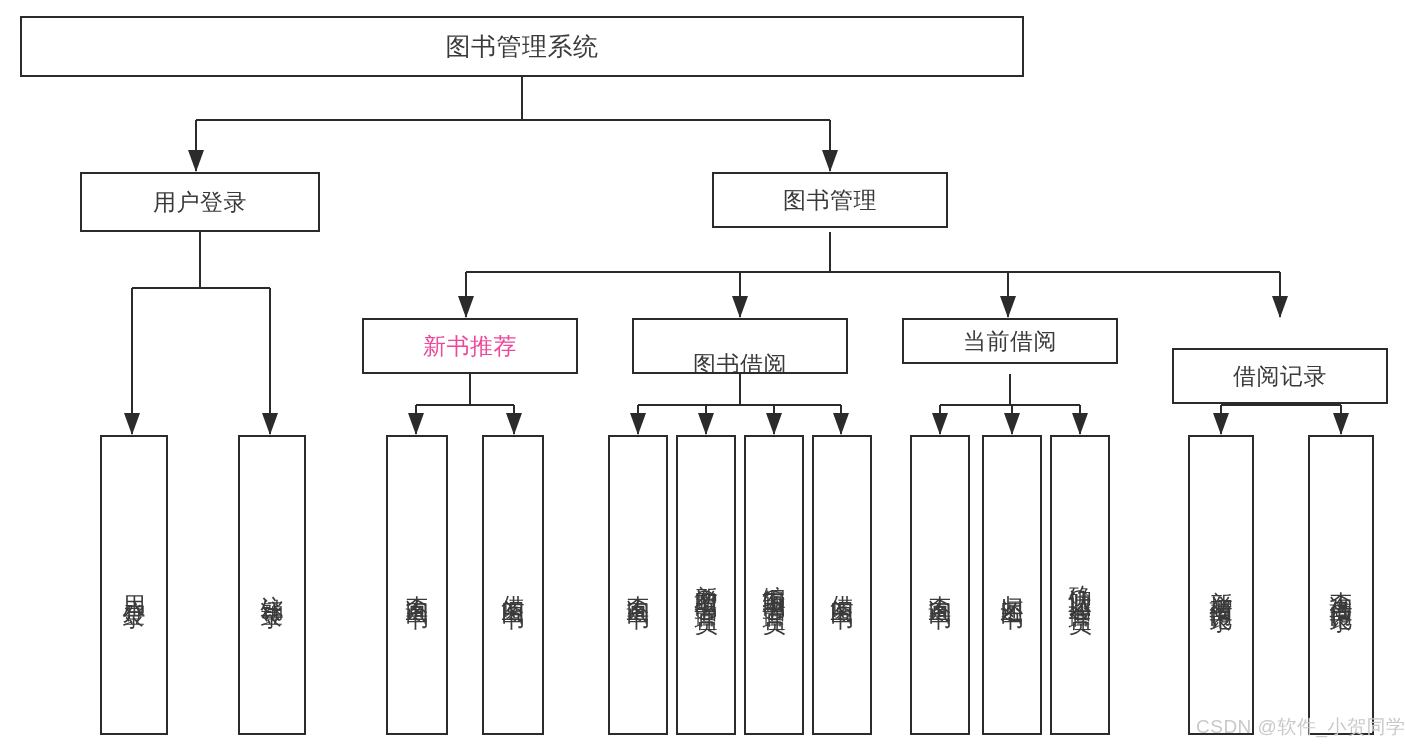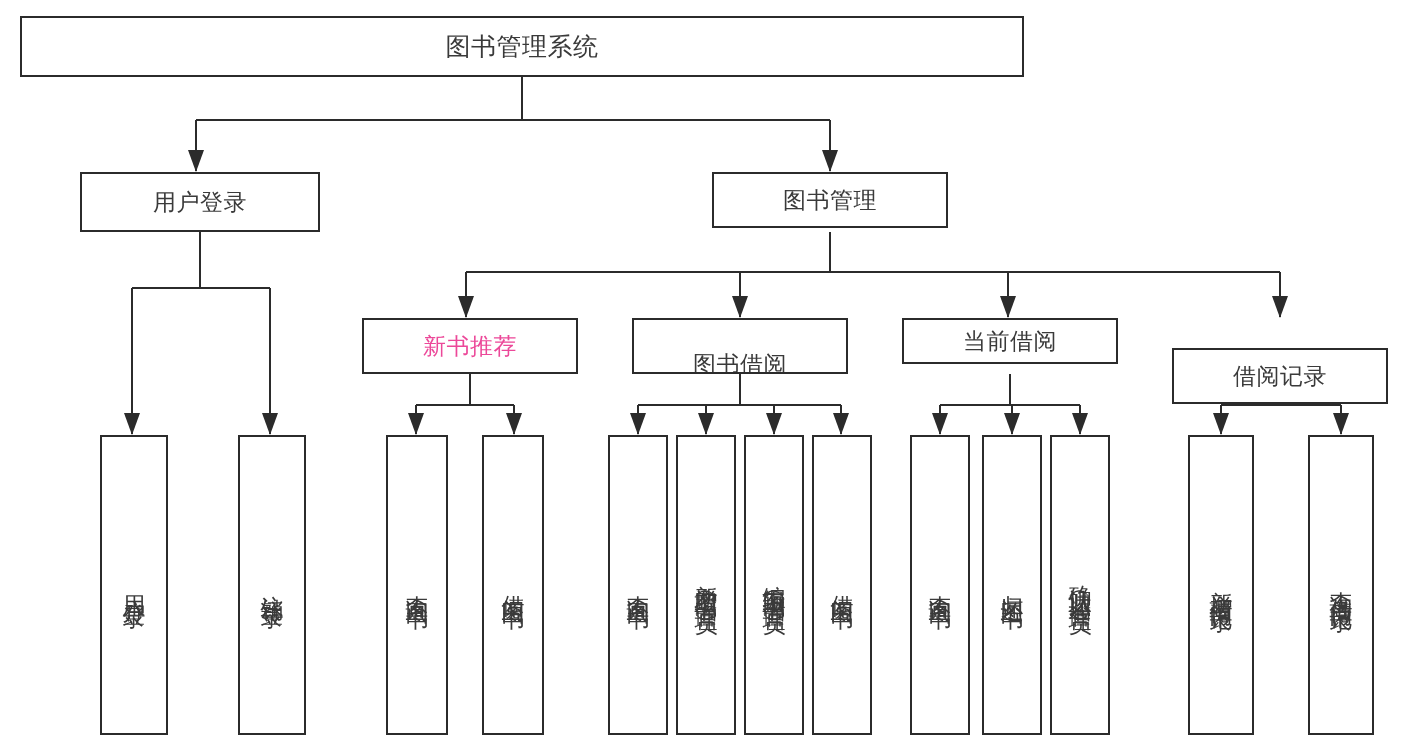--- a/index.html
+++ b/index.html
@@ -177,13 +177,14 @@
       <div class="node vertical" style="left: 1050px; top: 435px; width: 60px; height: 300px; border-color: rgb(43, 43, 43);">
         <span class="label" style="color: rgb(58, 58, 58);">确认归还（管理员）</span>
       </div>
       <div class="node vertical" style="left: 1188px; top: 435px; width: 66px; height: 300px; border-color: rgb(43, 43, 43);">
         <span class="label" style="color: rgb(58, 58, 58);">新增借阅记录</span>
       </div>
       <div class="node vertical" style="left: 1308px; top: 435px; width: 66px; height: 300px; border-color: rgb(43, 43, 43);">
         <span class="label" style="color: rgb(58, 58, 58);">查询借阅记录</span>
       </div>
     </div>
+  <div class="watermark" style="left:1196px; top:714px;">CSDN @软件_小贺同学</div>
 </div>
 
 </body></html>

